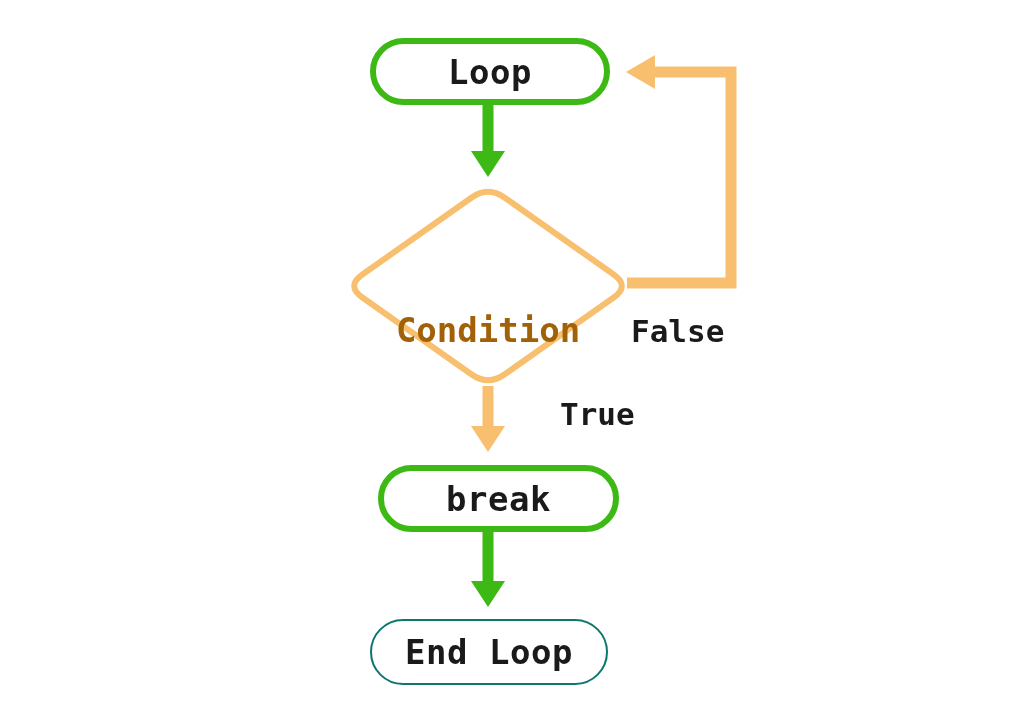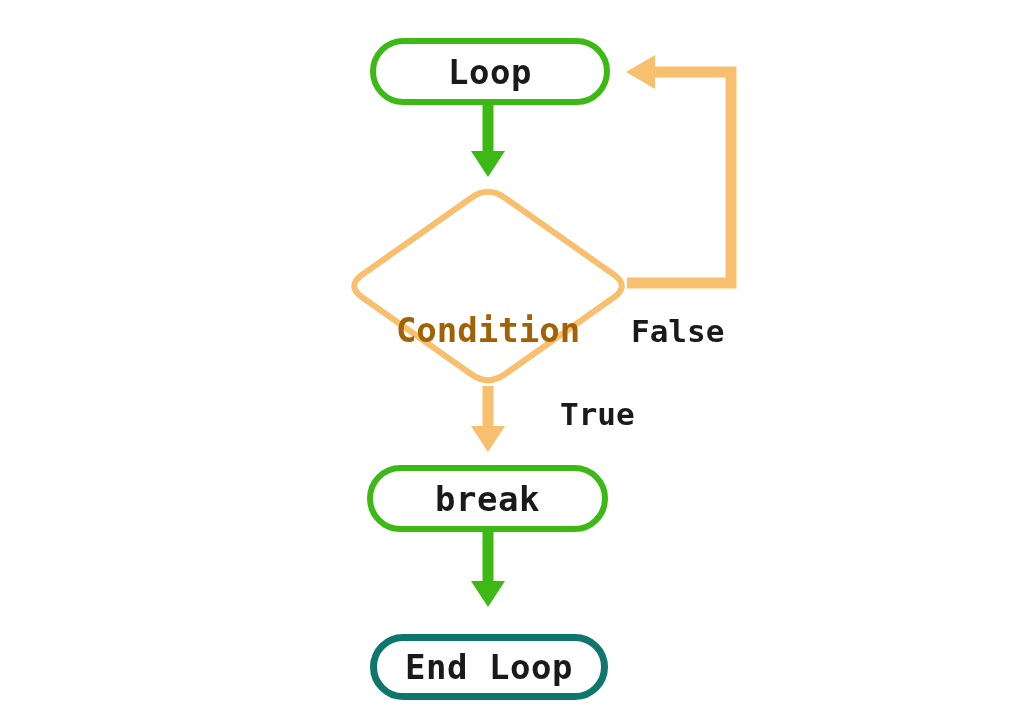--- a/index.html
+++ b/index.html
@@ -36,26 +36,25 @@
     font-size: 34px;
     font-weight: 600;
     color: #1a1a1a;
     letter-spacing: 0.5px;
   }
   .node-green {
     border: 6px solid #3cb915;
     border-radius: 36px;
   }
   .node-orange {
-    border: 7px solid #0f766e;
+    border: 2px solid #0f766e;
     border-radius: 33px;
-    margin-top: 15px;
   }
   .node-loop   { left: 370px; top: 38px;  width: 240px; height: 67px; }
-  .node-break  { left: 367px; top: 465px; width: 241px; height: 67px; }
+  .node-break  { left: 378px; top: 465px; width: 241px; height: 67px; }
   .node-end    { left: 370px; top: 619px; width: 238px; height: 66px; }
   .diamond-label {
     position: absolute;
     left: 368px;
     top: 266px;
     width: 240px;
     height: 40px;
     display: flex;
     align-items: center;
     justify-content: center;

